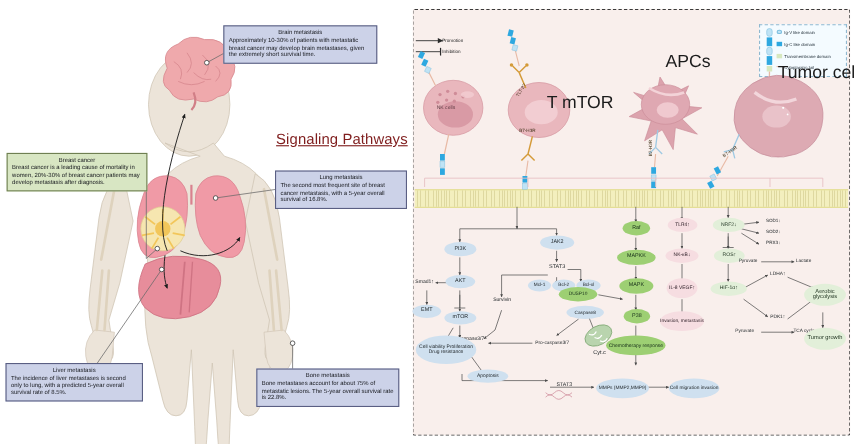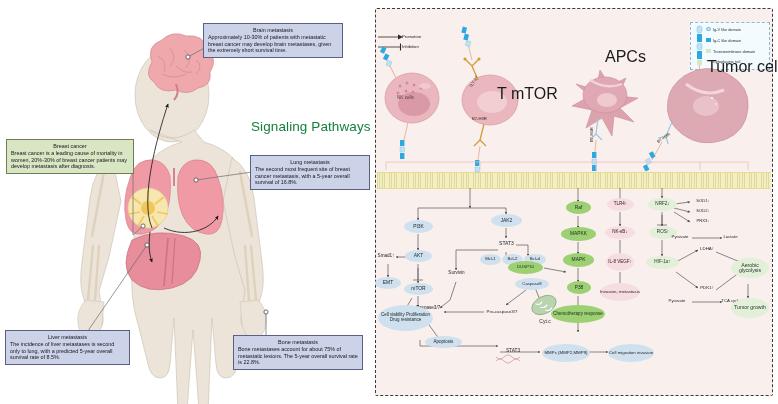--- a/index.html
+++ b/index.html
@@ -19,22 +19,22 @@
   .callout .bd{display:block;text-align:left;}
   .cal-blue{background:#ccd2e8;}
   .cal-green{background:#d8e6c3;border-color:#6f7f52;}
 
   #callout-brain{left:203px;top:23px;width:140px;}
   #callout-lung{left:250px;top:155px;width:120px;}
   #callout-breast{left:6px;top:139px;width:128px;}
   #callout-liver{left:5px;top:330px;width:125px;}
   #callout-bone{left:233px;top:335px;width:130px;}
 
-  #signaling-title{left:251px;top:119px;font-size:13.5px;color:#15803d;
-                   letter-spacing:.1px;white-space:nowrap;}
+  #signaling-title{left:251px;top:119px;font-size:13.5px;color:#7f1d1d;
+                   letter-spacing:.1px;white-space:nowrap;text-decoration:underline;}
   #dash-frame{left:375px;top:8px;width:398px;height:388px;
               border:1.4px dashed #3a3a3a;border-radius:2px;background:#f9efec;
               box-sizing:border-box;}
 
   
   #membrane{left:377px;top:172px;width:394px;height:15px;background:#f3efbe;
             border-top:1.6px solid #e3dc92;border-bottom:1.6px solid #e3dc92;}
   #membrane .tails{position:absolute;inset:0;
       background:repeating-linear-gradient(to right,#ded8a0 0 0.7px,transparent 0.7px 2.4px);}
 

